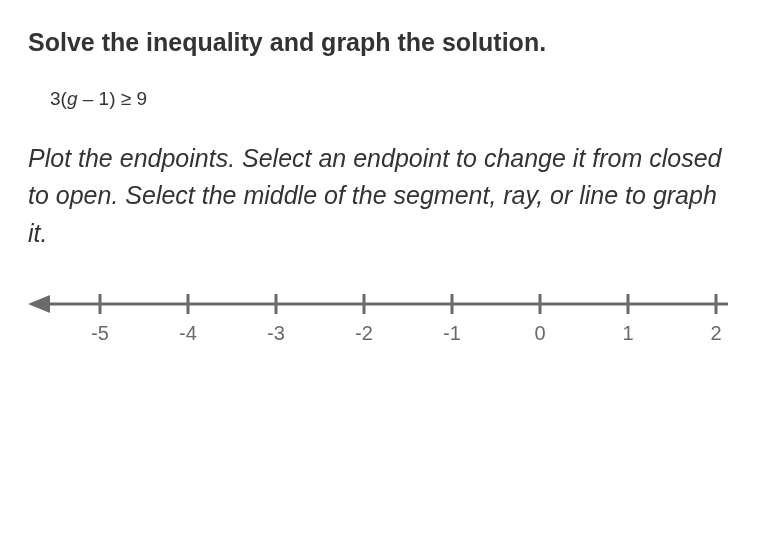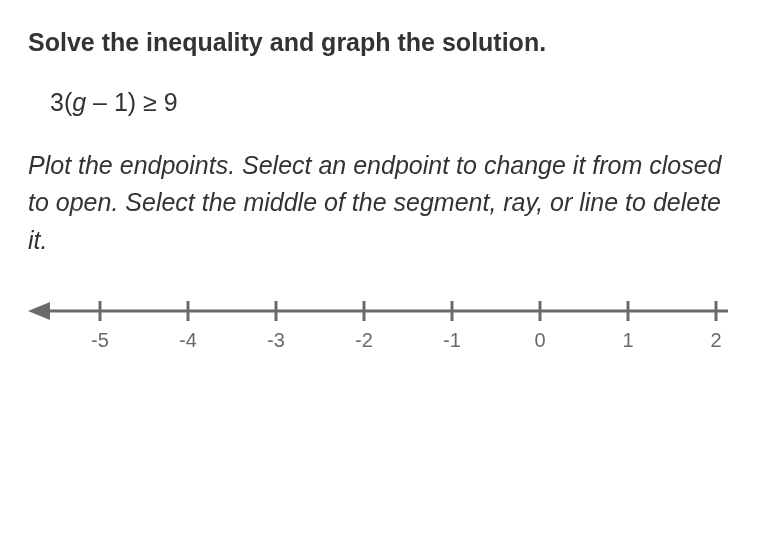--- a/index.html
+++ b/index.html
@@ -11,21 +11,21 @@
     color: #333;
   }
   .problem-text {
     font-size: 25px;
     line-height: 1.5;
     color: #333;
     margin-bottom: 26px;
     font-weight: bold;
   }
   .expression {
-    font-size: 25px;
+    font-size: 19px;
     color: #333;
     margin-left: 22px;
     margin-bottom: 30px;
     font-family: Verdana, Geneva, sans-serif;
   }
   .expression .var {
     font-style: italic;
   }
   .instructions {
     font-size: 25px;
@@ -61,21 +61,21 @@
 </style>
 </head>
 <body>
 
 <div class="problem-text">Solve the inequality and graph the solution.</div>
 
 <div class="expression">
   <span>3(</span><span class="var">g</span><span> – 1) ≥ 9</span>
 </div>
 
-<div class="instructions">Plot the endpoints. Select an endpoint to change it from closed to open. Select the middle of the segment, ray, or line to delete it.</div>
+<div class="instructions">Plot the endpoints. Select an endpoint to change it from closed to open. Select the middle of the segment, ray, or line to graph it.</div>
 
 <div class="numberline-wrap">
   <svg width="700" height="70" viewBox="0 0 700 70">
 
     <line class="axis-line" x1="18" y1="18" x2="700" y2="18"></line>
 
     <polygon class="arrow" points="0,18 22,9 22,27"></polygon>
 
     <g id="ticks-group">
         <line class="tick-mark" x1="72" x2="72" y1="8" y2="28"></line>

